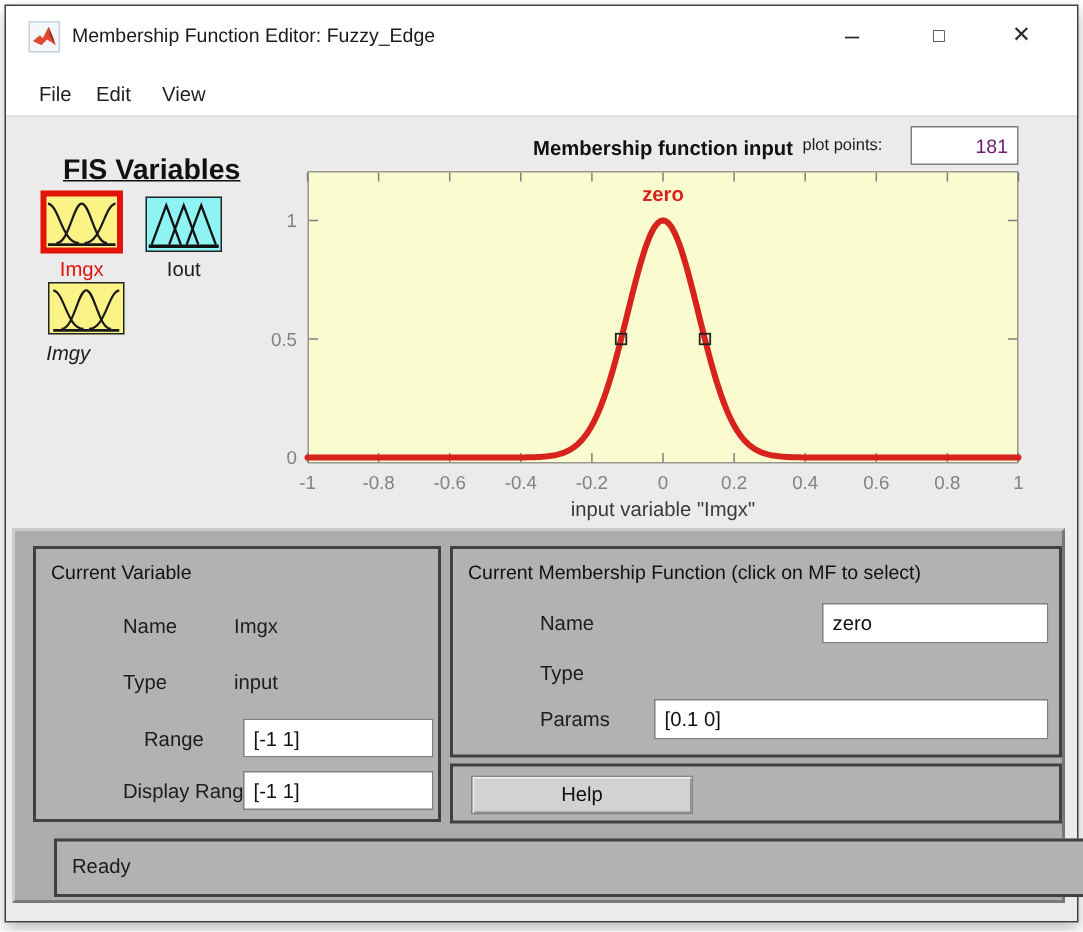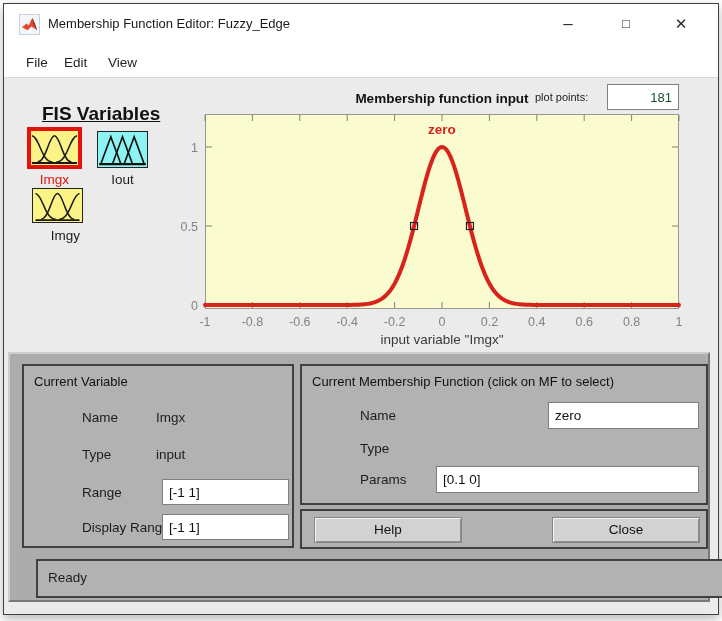--- a/index.html
+++ b/index.html
@@ -29,26 +29,26 @@
   
   .fis-heading { position:absolute; left:38px; top:99px; font-size:19px; font-weight:bold; color:#111;text-decoration:underline; }
   .var-icon { position:absolute; background:#fbf386; border:1px solid #222; }
   .var-icon svg { display:block; width:100%; height:100%; }
   .var-imgx { left:23px; top:123px; width:55px; height:42px; border:4px solid #e3120b; }
   .var-iout { left:93px; top:127px; width:51px; height:37px; background:#8df3f3; }
   .var-imgy { left:28px; top:184px; width:51px; height:35px; }
   .var-label { position:absolute; font-size:13.5px; color:#1c1c1c; text-align:center; }
   .lbl-imgx { left:23px; top:168px; width:55px; color:#e3120b; }
   .lbl-iout { left:93px; top:168px; width:51px; }
-  .lbl-imgy { left:36px; top:224px; width:51px; }
+  .lbl-imgy { left:16px; top:224px; width:51px;font-style:italic; }
 
   
   .plot-title { position:absolute; left:201px; top:87px; width:474px; text-align:center; font-size:13.5px; font-weight:bold; color:#111; }
   .pp-label { position:absolute; left:531px; top:87px; font-size:11px; color:#1c1c1c; }
-  .pp-input { position:absolute; left:603px; top:80px; width:72px; height:26px; background:#fff; border:1px solid #7f7f7f; font-family:"Liberation Sans",sans-serif; font-size:13px; text-align:right; padding-right:6px; color:#14532d; }
+  .pp-input { position:absolute; left:603px; top:80px; width:72px; height:26px; background:#fff; border:1px solid #7f7f7f; font-family:"Liberation Sans",sans-serif; font-size:13px; text-align:right; padding-right:6px; color:#701a75; }
 
   .axes-wrap { position:absolute; left:201px; top:110px; width:474px; height:195px; }
   .axes-wrap svg { overflow:visible; }
 
   
   .bottom-section {
     position:absolute; left:4px; top:348px; width:702px; height:250px;
     background:#acacac;
     border-top:2px solid #cdcdcd; border-left:2px solid #cdcdcd;
     border-right:2px solid #787878; border-bottom:2px solid #787878;
@@ -188,38 +188,37 @@
     </div>
 
     <div class="bottom-section">
 
       <div class="sub-panel cv-panel">
         <div class="panel-heading">Current Variable</div>
         <div class="field-label" style="left:10px; top:44px;">Name</div>
         <div class="field-static" style="left:132px; top:44px;">Imgx</div>
         <div class="field-label" style="left:10px; top:81px;">Type</div>
         <div class="field-static" style="left:132px; top:81px;">input</div>
-        <div class="field-label" style="left:10px; top:119px;">Range</div>
+        <div class="field-label" style="left:24px; top:119px;">Range</div>
         <input class="text-input" style="left: 138px; top: 113px; width: 127px; height: 26px;" value="[-1 1]">
         <div class="field-label" style="left:10px; top:154px;">Display Range</div>
         <input class="text-input" style="left: 138px; top: 148px; width: 127px; height: 26px;" value="[-1 1]">
       </div>
 
       <div class="sub-panel cmf-panel">
         <div class="panel-heading">Current Membership Function (click on MF to select)</div>
         <div class="field-label" style="left:10px; top:42px;">Name</div>
         <input class="text-input" style="left: 246px; top: 36px; width: 151px; height: 27px;" value="zero">
         <div class="field-label" style="left:10px; top:75px;">Type</div>
         <div class="field-label" style="left:10px; top:106px;">Params</div>
         <input class="text-input" style="left: 134px; top: 100px; width: 263px; height: 27px;" value="[0.1 0]">
       </div>
 
       <div class="sub-panel hc-panel">
         <div class="btn btn-help">Help</div>
-        <div class="btn btn-close">Close</div>
       </div>
 
       <div class="sub-panel ready-panel">
         <div class="status-text">Ready</div>
       </div>
     </div>
 
   </div>
 </div>
 

